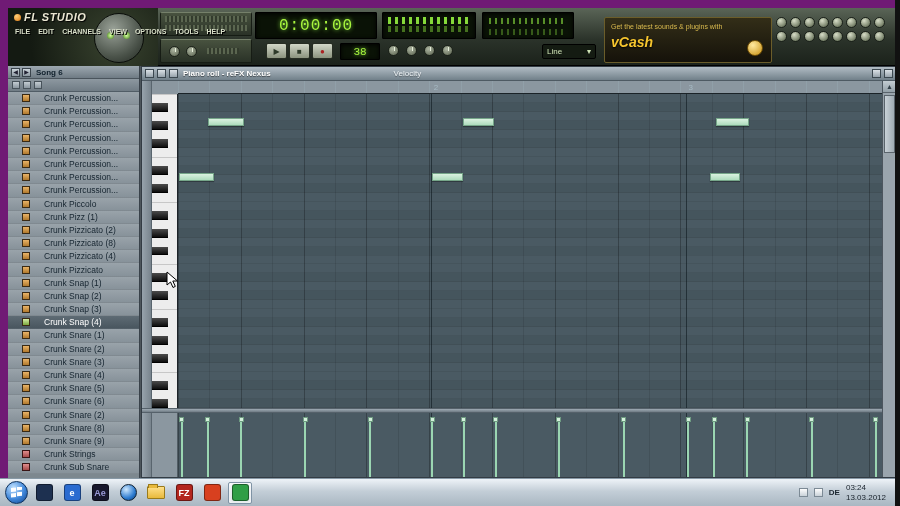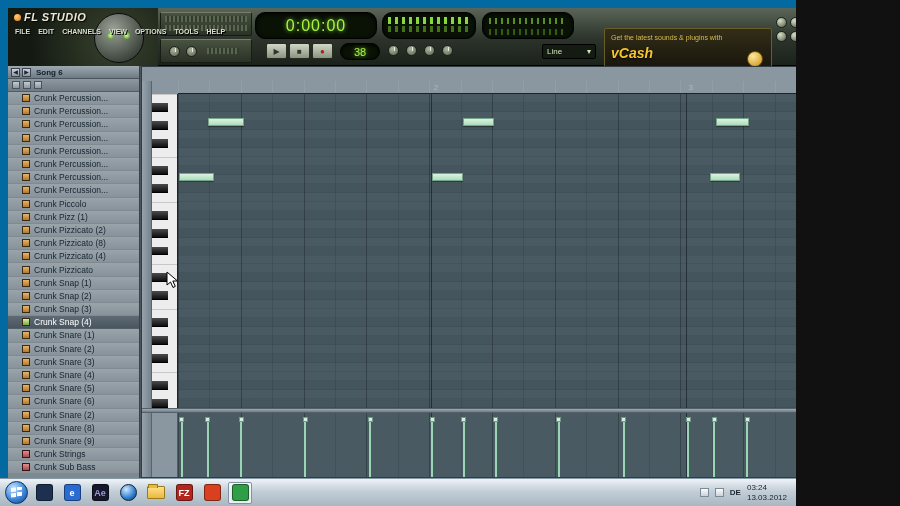--- a/index.html
+++ b/index.html
@@ -1,35 +1,35 @@
 <!DOCTYPE html>
 <html><head>
 <meta charset="utf-8">
 <style>
 *{box-sizing:border-box;margin:0;padding:0}
 body{background:#111;font-family:"Liberation Sans","DejaVu Sans",sans-serif}
-.screen{position:relative;width:796px;height:506px;background:#0369a1;overflow:hidden}
+.screen{position:relative;width:895px;height:506px;background:#701a75;overflow:hidden}
 
 
 .fl-top{position:absolute;left:8px;top:8px;width:889px;height:58px;
   background:linear-gradient(#5a6557,#2b332a 55%,#1b221b);border-bottom:1px solid #000}
 .logo-art{position:absolute;left:0;top:0;width:150px;height:58px;
   background:radial-gradient(circle at 72% 60%,#39432f,#141a12 75%)}
 .robot{position:absolute;left:86px;top:5px;width:50px;height:50px;border-radius:50%;
   background:radial-gradient(circle at 38% 32%,#9aa298,#4b534a 62%,#20261f);border:1px solid #0a0d0a}
 .robot .eye{position:absolute;width:7px;height:7px;border-radius:50%;background:radial-gradient(#d4ffa0,#3f7a16);top:18px}
 .fl-logo{position:absolute;left:6px;top:3px;font-size:11px;font-weight:bold;font-style:italic;
   color:#eae6d2;text-shadow:1px 1px 1px #000;letter-spacing:.5px;display:flex;align-items:center;gap:3px}
 .fruit{width:7px;height:7px;border-radius:50%;background:radial-gradient(circle at 35% 30%,#ffcf7a,#e07a10);display:inline-block}
 .menu-row{position:absolute;left:5px;top:19px;display:flex;gap:4px;z-index:3}
 .menu-item{font-size:7px;font-weight:bold;color:#d9dfc9;text-shadow:1px 1px 0 #000;padding:1px 2px;cursor:default}
 .bevel{background:linear-gradient(#48523f,#2a3227);border:1px solid #161c14;border-top-color:#75806a;border-radius:2px}
 .grip{height:6px;margin:3px 4px;background:repeating-linear-gradient(90deg,#5b6650 0 2px,#333b2d 2px 4px)}
-.lcd{background:#0a1206;color:#a8f53e;font-family:Liberation Sans, sans-serif;
-  text-shadow:0 0 4px rgba(150,255,70,.85);border:1px solid #000;box-shadow:inset 0 1px 4px #000;border-radius:10px}
+.lcd{background:#0a1206;color:#a8f53e;font-family:Liberation Mono, monospace;
+  text-shadow:0 0 4px rgba(150,255,70,.85);border:1px solid #000;box-shadow:inset 0 1px 4px #000;border-radius:1px}
 .time-lcd{position:absolute;left:247px;top:4px;width:122px;height:27px;font-size:16px;
   display:flex;align-items:center;justify-content:center;letter-spacing:1px}
 .transport{position:absolute;left:258px;top:35px;display:flex;gap:2px}
 .tbtn{width:21px;height:16px;background:linear-gradient(#d2d7c8,#8b937e);border:1px solid #272d23;
   border-radius:2px;color:#2e3a29;font-size:8px;display:flex;align-items:center;justify-content:center}
 .tbtn.rec{color:#a22}
 .pat-lcd{position:absolute;left:332px;top:35px;width:40px;height:17px;font-size:11px;
   display:flex;align-items:center;justify-content:center}
 .meterA{position:absolute;left:374px;top:4px;width:94px;height:27px}
 .meterA .bars{height:7px;margin:4px 5px 2px 5px;background:repeating-linear-gradient(90deg,#8ce43c 0 3px,rgba(0,0,0,0) 3px 7px);opacity:.95}
@@ -38,21 +38,21 @@
 .meterB .bars{height:6px;margin:5px 6px;background:repeating-linear-gradient(90deg,#79c437 0 2px,rgba(0,0,0,0) 2px 6px);opacity:.7}
 .knob-row{position:absolute;left:380px;top:37px;display:flex;gap:7px}
 .knob{width:11px;height:11px;border-radius:50%;background:radial-gradient(circle at 40% 33%,#aeb6a2,#565f4b);
   border:1px solid #1c221a;position:relative}
 .knob:after{content:"";position:absolute;left:5px;top:1px;width:1px;height:4px;background:#e8f0dc}
 .line-combo{position:absolute;left:534px;top:36px;width:54px;height:15px;background:#141b12;border:1px solid #000;
   border-radius:2px;display:flex;align-items:center;justify-content:space-between;padding:0 4px;
   color:#cfe3b6;font-size:8px}
 .misc1{position:absolute;left:152px;top:4px;width:92px;height:24px}
 .misc2{position:absolute;left:152px;top:31px;width:92px;height:24px;display:flex;align-items:center;gap:6px;padding:0 8px}
-.banner{position:absolute;left:596px;top:20px;width:168px;height:46px;background:linear-gradient(#332e18,#15120a);
+.banner{position:absolute;left:596px;top:9px;width:168px;height:46px;background:linear-gradient(#332e18,#15120a);
   border:1px solid #6b5d2a;border-radius:2px;padding:5px 6px;overflow:hidden}
 .banner .l1{font-size:7px;color:#d9ba4e}
 .banner .l2{font-size:14px;font-weight:bold;font-style:italic;color:#f6c52e;text-shadow:0 1px 2px #000;margin-top:4px}
 .coin{position:absolute;right:8px;bottom:6px;width:16px;height:16px;border-radius:50%;
   background:radial-gradient(circle at 35% 30%,#ffe9a0,#c89010);border:1px solid #6e4e08}
 .rcluster{position:absolute;left:768px;top:5px;width:118px;height:50px;display:flex;flex-wrap:wrap;gap:3px;align-content:flex-start;padding-top:4px}
 .rbtn{width:11px;height:11px;border-radius:50%;border:1px solid #1b211a;
   background:radial-gradient(circle at 35% 30%,#d7ddc7,#78826a 70%,#49513e)}
 
 
@@ -61,21 +61,21 @@
 
 .browser{position:absolute;left:0;top:0;width:132px;height:100%;background:#7d888f;border-right:1px solid #39424a;overflow:hidden}
 .b-head{height:13px;background:linear-gradient(#9da8b0,#6f7b84);display:flex;align-items:center;gap:2px;
   padding:0 3px;border-bottom:1px solid #4a545c}
 .b-nav{width:9px;height:9px;background:linear-gradient(#cbd4da,#8d99a2);border:1px solid #3a444c;
   font-size:6px;line-height:7px;text-align:center;color:#223}
 .b-head-label{font-size:8px;font-weight:bold;color:#10202c;margin-left:3px}
 .b-tools{height:13px;background:linear-gradient(#8d98a0,#707c85);border-bottom:1px solid #515d66;display:flex;gap:3px;align-items:center;padding:0 4px}
 .b-tool{width:8px;height:8px;background:linear-gradient(#c3ccd2,#8b97a0);border:1px solid #47525a}
 .b-list{position:absolute;left:0;right:0;top:26px;bottom:0;overflow:hidden}
-.b-item{height:13.2px;display:flex;align-items:center;gap:4px;padding-left:14px;
+.b-item{height:13.2px;display:flex;align-items:center;gap:14px;padding-left:14px;
   background:linear-gradient(#99a3aa,#87929a);border-bottom:1px solid rgba(55,65,73,.25)}
 .b-ico{width:8px;height:8px;flex:0 0 auto;border:1px solid #3a2a14;background:linear-gradient(#eab468,#b1792c)}
 .b-item.plugin .b-ico{background:linear-gradient(#e08d8d,#a64a4a);border-color:#3a1414}
 .b-label{font-size:8.5px;color:#15242f;white-space:nowrap}
 .b-item.sel{background:linear-gradient(#5e6b74,#49565f)}
 .b-item.sel .b-label{color:#fff;font-weight:normal}
 .b-item.sel .b-ico{background:linear-gradient(#d8f0a8,#7aa83c)}
 
 
 .proll{position:absolute;left:133px;top:0;right:0;bottom:0;background:#8b97a0;border:1px solid #333c44}
@@ -355,26 +355,36 @@
           <div class="b-item">
             <span class="b-ico"></span>
             <span class="b-label">Crunk Snare (9)</span>
           </div>
           <div class="b-item plugin">
             <span class="b-ico"></span>
             <span class="b-label">Crunk Strings</span>
           </div>
           <div class="b-item plugin">
             <span class="b-ico"></span>
-            <span class="b-label">Crunk Sub Bass</span>
+            <span class="b-label">Crunk Sub Snare</span>
           </div>
         </div>
     </div>
 
     <div class="proll">
+      <div class="p-title">
+        <span class="wbtn"></span>
+        <span class="wbtn"></span>
+        <span class="wbtn"></span>
+        <span class="p-title-text">Piano roll - reFX Nexus</span>
+        <span class="p-mode">Velocity</span>
+        <span class="spacer"></span>
+        <span class="wbtn"></span>
+        <span class="wbtn"></span>
+      </div>
 
       <div class="p-ruler" id="p-ruler">
           <span class="bar-num" style="left: 255.748px;">2</span>
           <span class="bar-num" style="left: 510.614px;">3</span>
         </div>
       <div class="p-side"></div>
 
       <div class="keys" id="keys">
           <div class="kb-line" style="top: 0px;"></div>
           <div class="kb-black" style="top: 8.97143px; height: 8.97143px;"></div>

